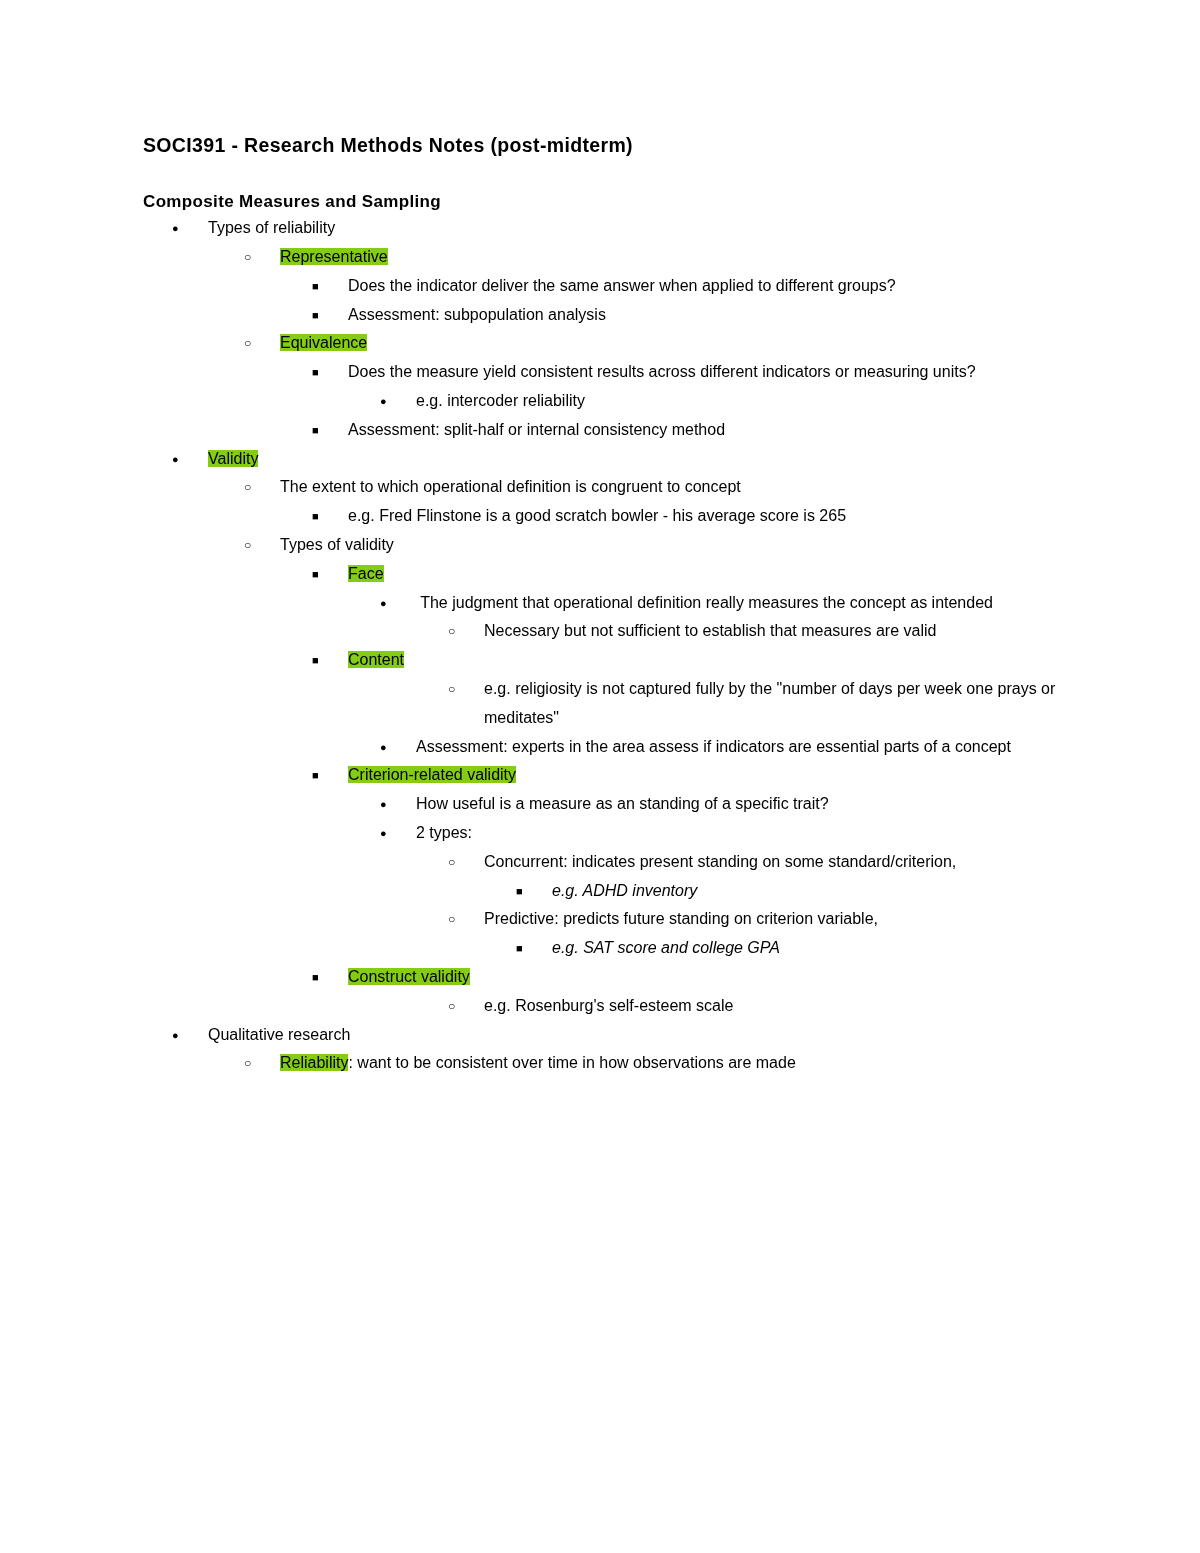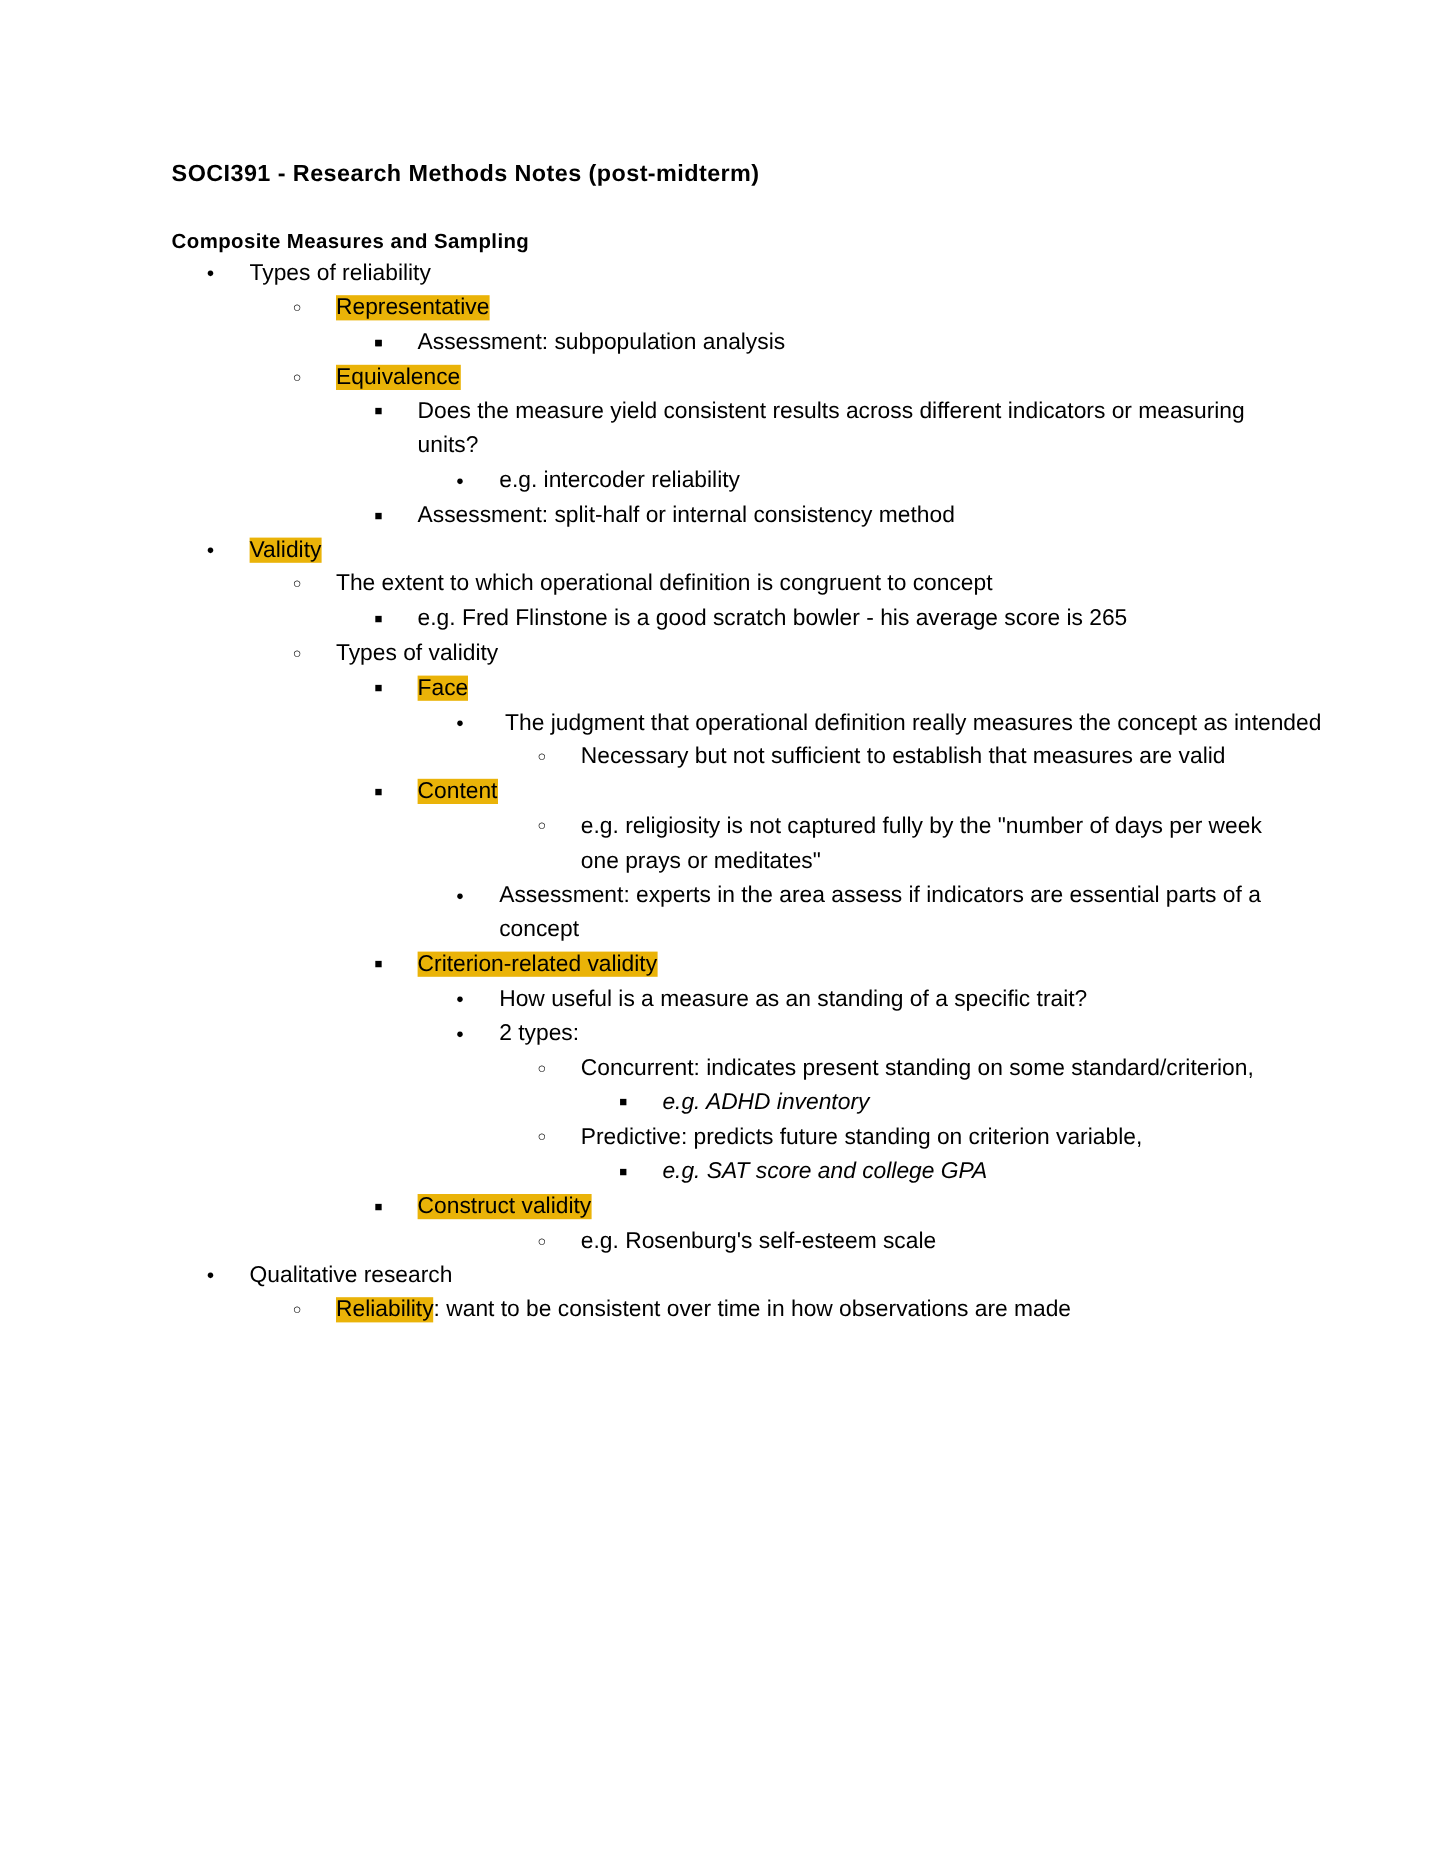--- a/index.html
+++ b/index.html
@@ -44,21 +44,21 @@
   }
 
   
   ul.lvl {
     list-style: none;
     margin: 0;
     padding: 0;
   }
   li.item {
     position: relative;
-    font-size: 19px;
+    font-size: 16px;
     line-height: 28.8px;
     margin: 0;
     padding: 0 0 0 0;
   }
   li.item > .row {
     position: relative;
     padding-left: 36px;
   }
   li.item > .row > .marker {
     position: absolute;
@@ -78,21 +78,21 @@
   
   ul.lvl1 { margin-left: 29px; }
   ul.lvl2 { margin-left: 72px; }
   ul.lvl3 { margin-left: 68px; }
   ul.lvl4 { margin-left: 68px; }
   ul.lvl5 { margin-left: 68px; }
   ul.lvl6 { margin-left: 68px; font-style: italic; }
 
   .txt { display: inline; }
   .hl {
-    background: #eab308;
+    background: #84cc16;
   }
   .b { font-weight: normal; }
   .pre-space { white-space: pre; }
 </style>
 </head>
 <body>
 
 <div class="page">
   <div class="doc">
 
@@ -104,21 +104,21 @@
 
     <div id="outline-root">
         <ul class="lvl lvl1">
           <li class="item">
             <div class="row"><span class="marker mk-disc"></span><span class="txt"><span>Types of reliability</span></span></div>
             <ul class="lvl lvl2">
               <li class="item">
                 <div class="row"><span class="marker mk-circle"></span><span class="txt"><span class="hl">Representative</span></span></div>
                 <ul class="lvl lvl3">
                   <li class="item">
-                    <div class="row"><span class="marker mk-square"></span></div>
+                    <div class="row"><span class="marker mk-square"></span><span class="txt"><span>Does the indicator deliver the same answer when applied to different groups?</span></span></div>
                   </li>
                   <li class="item">
                     <div class="row"><span class="marker mk-square"></span><span class="txt"><span>Assessment: subpopulation analysis</span></span></div>
                   </li>
                 </ul>
               </li>
               <li class="item">
                 <div class="row"><span class="marker mk-circle"></span><span class="txt"><span class="hl">Equivalence</span></span></div>
                 <ul class="lvl lvl3">
                   <li class="item">

